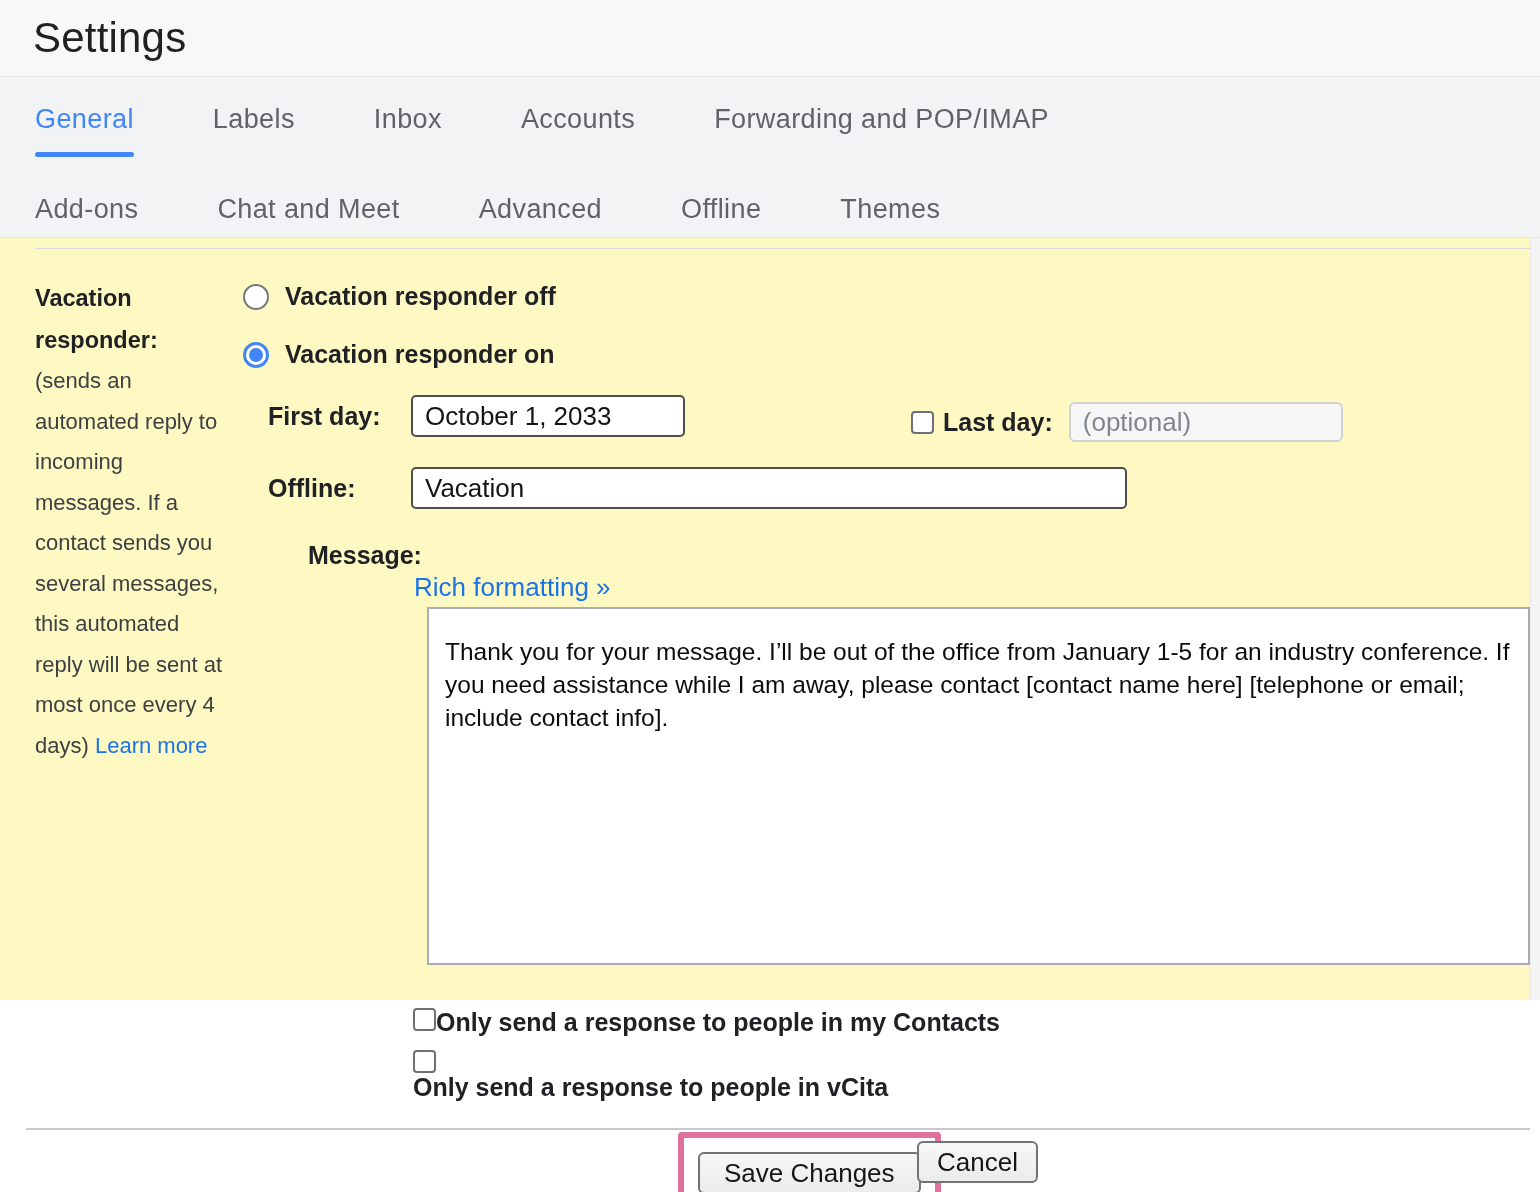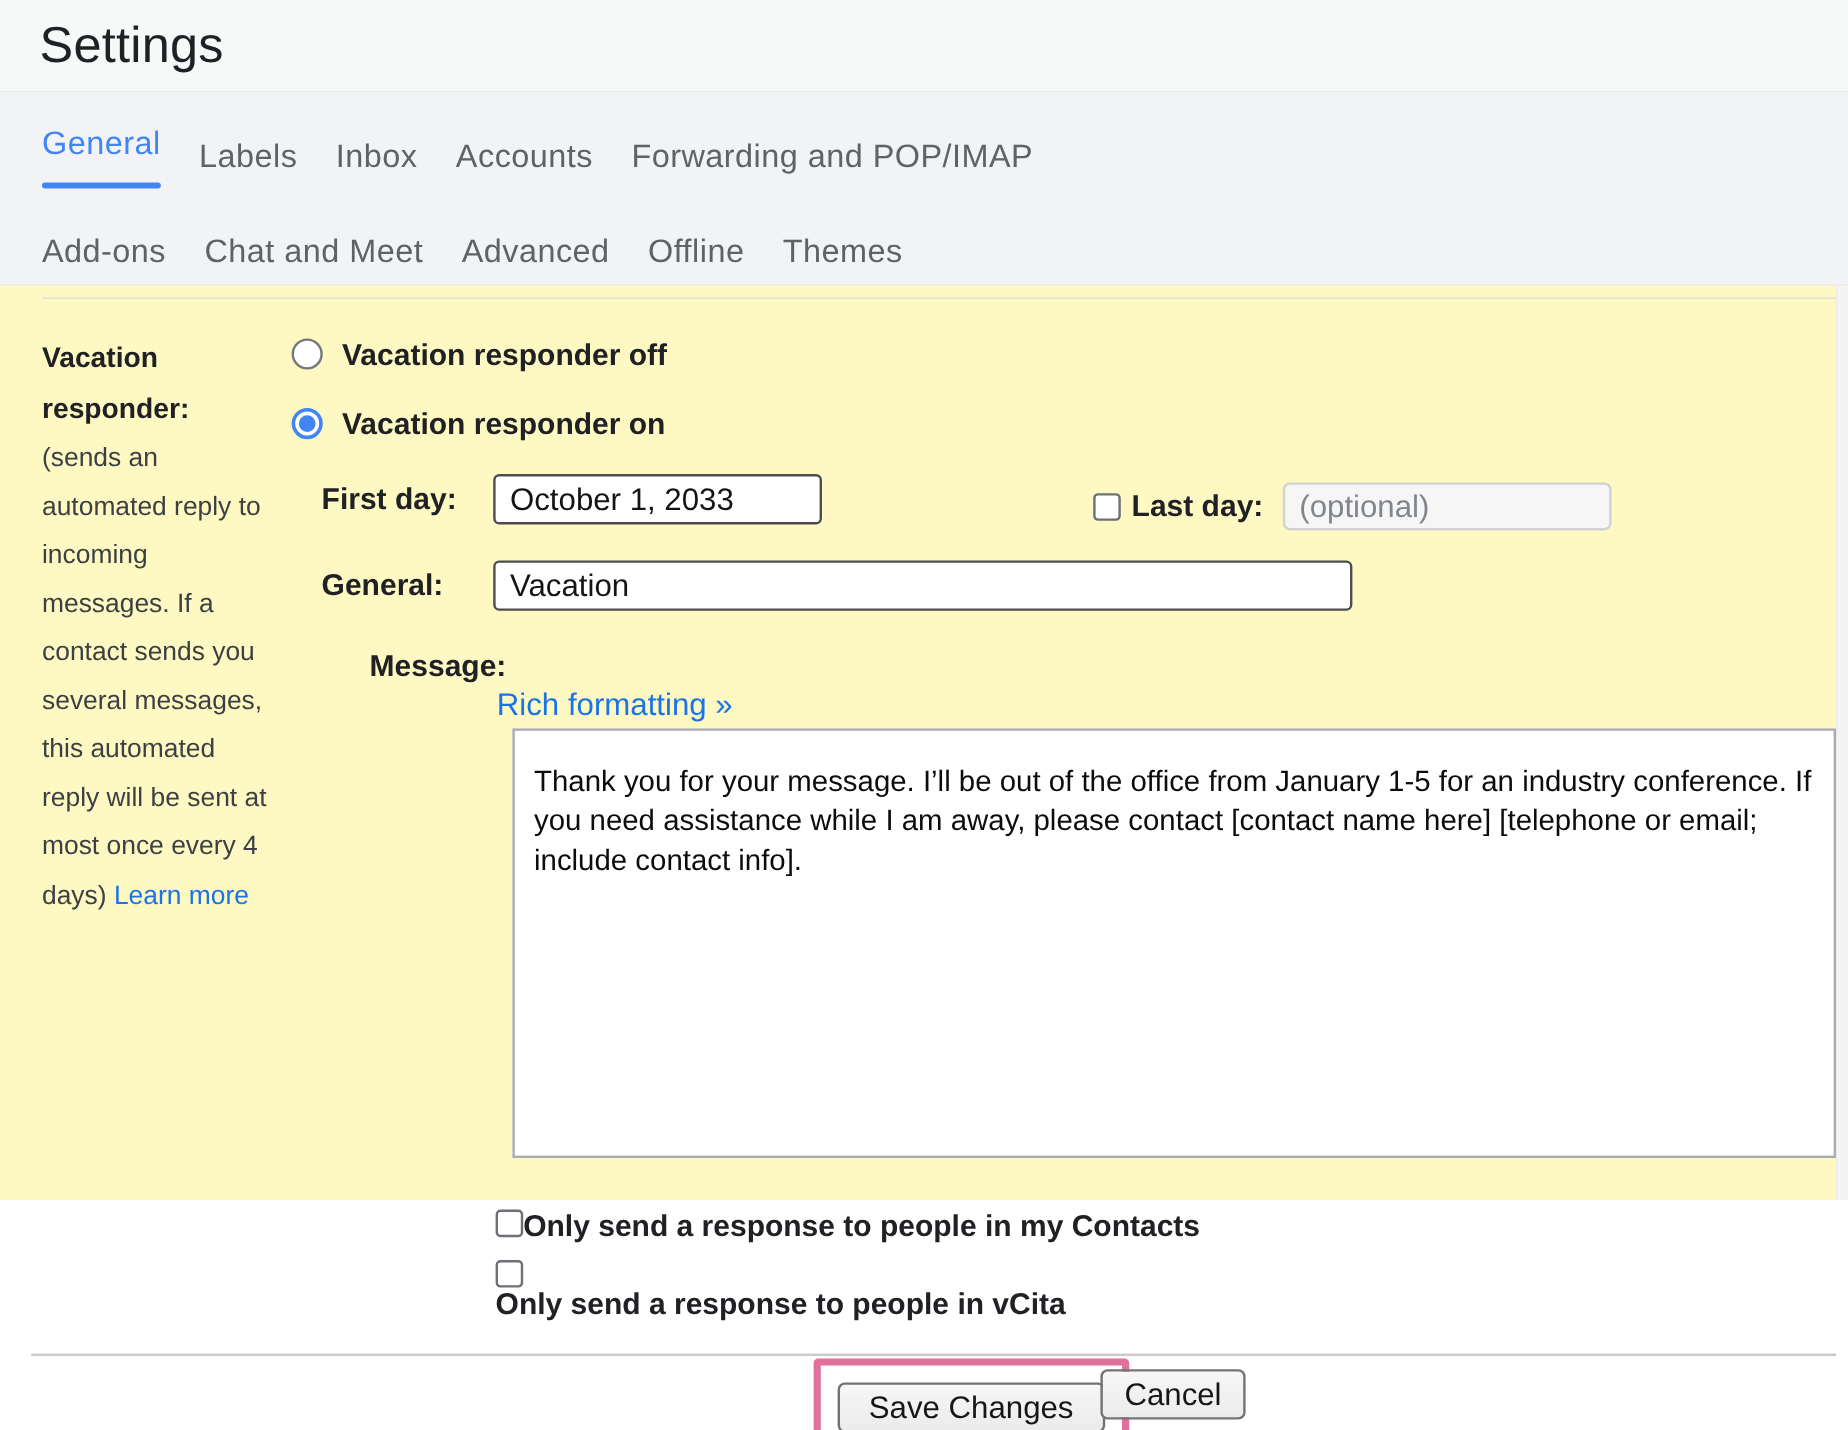--- a/index.html
+++ b/index.html
@@ -6,21 +6,21 @@
   html,body { width:1540px; height:1192px; overflow:hidden; background:#fff;
               font-family:"Liberation Sans", sans-serif; color:#202124; }
 
   
   .titlebar { height:77px; background:#f7f8f8; border-bottom:1px solid #e8e8e8;
               display:flex; align-items:center; padding-left:33px; }
   .titlebar .title { font-size:42px; font-weight:400; color:#1f2125; letter-spacing:0.2px; }
 
   
   .tabs { background:#f1f3f4; height:161px; padding:27px 0 0 19px; border-bottom:1px solid #e6e6e6; }
-  .tab-row { display:flex; align-items:center; }
+  .tab-row { display:flex; align-items:flex-start;gap:47px; }
   .tab { padding:0 16px; font-size:27px; letter-spacing:0.4px; color:#5f6368;
          display:flex; flex-direction:column; align-items:stretch; cursor:pointer; white-space:nowrap; }
   .tab .underline { display:none; }
   .tab.active { color:#4285f4; }
   .tab.active .underline { display:block; height:5px; background:#4285f4;
                            border-radius:3px; margin-top:17px; }
   .tab-row2 { margin-top:37px; }
 
   
   .content { position:relative; height:762px; background:#fef9c3; }
@@ -30,21 +30,21 @@
 
   
   .sidebar { position:absolute; left:35px; top:40px; width:190px;
              font-size:22px; line-height:40.5px; color:#3c4043; }
   .sidebar .head { font-size:23.5px; font-weight:700; color:#202124; }
   .sidebar .learn { color:#1a73e8; cursor:pointer; text-decoration:none; display:inline-block; }
 
   .blabel { font-size:25px; font-weight:700; color:#202124; white-space:nowrap; }
 
   
-  .radio-row { position:absolute; left:243px; display:flex; align-items:flex-start; gap:16px; }
+  .radio-row { position:absolute; left:243px; display:flex; align-items:center; gap:16px; }
   .radio-off-row { top:44px; }
   .radio-on-row  { top:102px; }
   .radio { width:26px; height:26px; border-radius:50%; background:#fff;
            border:2.5px solid #75787b; flex:0 0 auto; }
   .radio.on { border:3px solid #4285f4; position:relative; }
   .radio.on::after { content:""; position:absolute; inset:3px; border-radius:50%; background:#4285f4; }
 
   
   .field-row { position:absolute; display:flex; align-items:center; }
   .first-day-row { left:268px; top:157px; }
@@ -157,21 +157,21 @@
     <input class="text first-day-input" type="text" value="October 1, 2033" style="">
   </div>
 
   <div class="field-row last-day-row">
     <span class="checkbox"></span>
     <span class="blabel">Last day:</span>
     <input class="optional" type="text" placeholder="(optional)" style="">
   </div>
 
   <div class="field-row subject-row">
-    <span class="blabel">General:</span>
+    <span class="blabel">Offline:</span>
     <input class="text subject-input" type="text" value="Vacation" style="">
   </div>
 
   <span class="blabel message-label">Message:</span>
   <a class="rich-link">Rich formatting »</a>
   <textarea class="message-box" style="">Thank you for your message. I’ll be out of the office from January 1-5 for an industry conference. If you need assistance while I am away, please contact [contact name here] [telephone or email; include contact info].</textarea>
 
   <div class="cb-row cb-row-1">
     <span class="checkbox"></span>
     <span class="blabel">Only send a response to people in my Contacts</span>

